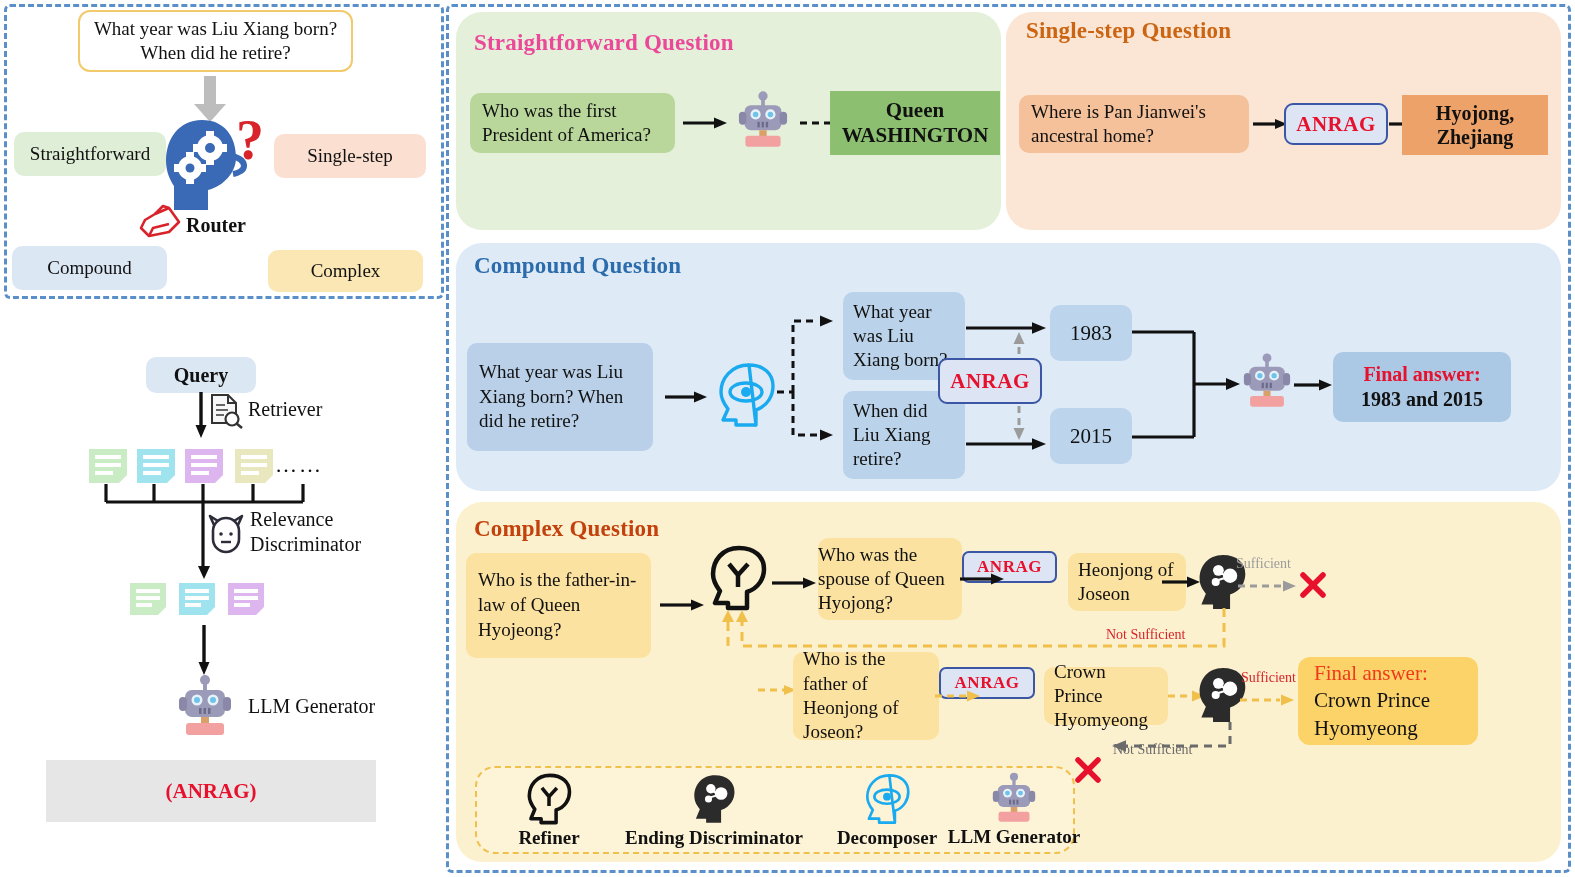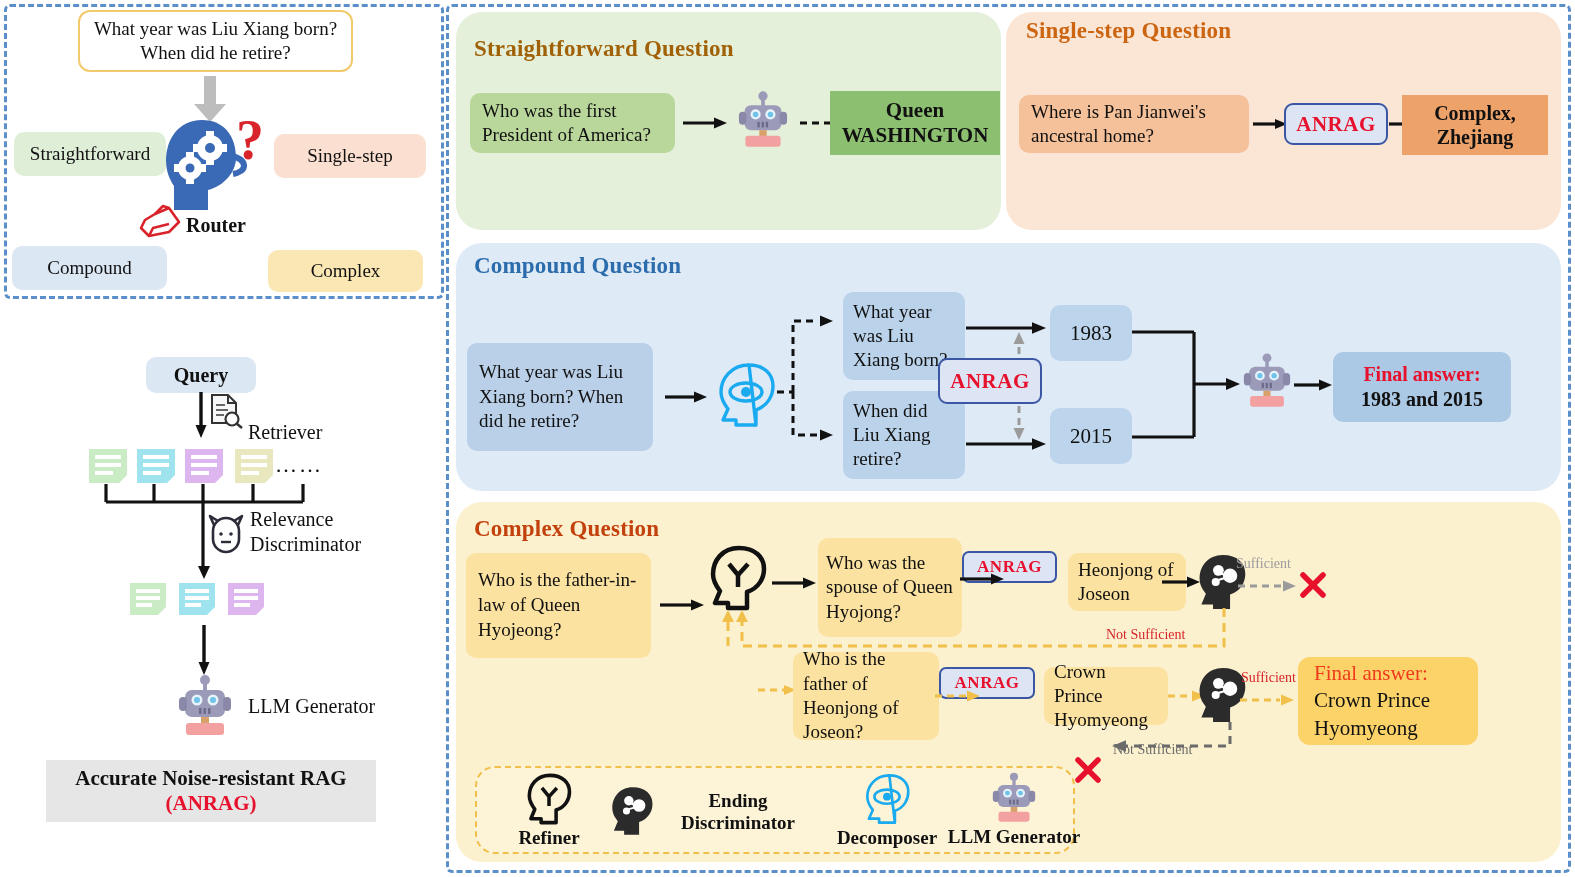--- a/index.html
+++ b/index.html
@@ -93,21 +93,21 @@
     <path d="M20 2 v8 h8" fill="none" stroke="#333" stroke-width="2"></path>
     <g stroke="#555" stroke-width="1.8">
         <path d="M8 12 h9"></path>
         <path d="M8 17 h12"></path>
         <path d="M8 22 h8"></path>
       </g>
     <circle cx="24" cy="26" r="6.5" fill="#fff" stroke="#333" stroke-width="2.2"></circle>
     <path d="M28.5 30.5 L34 35" stroke="#333" stroke-width="2.6"></path>
   </svg>
 </div>
-<div class="abs" style="left:248px;top:398px;font-size:20px;margin-top:23px;">Retriever</div>
+<div class="abs" style="left:248px;top:398px;font-size:20px;">Retriever</div>
 
 <div class="abs" style="left:89px;top:449px;">
   <svg width="250" height="36" viewBox="0 0 250 36">
     <g>
       <path d="M0 0 h38 v26 l-8 8 h-30 z" fill="#c9ecc4"></path>
       <g fill="#fff">
           <rect x="6" y="6" width="26" height="4"></rect>
           <rect x="6" y="14" width="26" height="4"></rect>
           <rect x="6" y="22" width="18" height="4"></rect>
         </g>
@@ -222,28 +222,27 @@
         <rect x="25.5" y="33" width="2.5" height="6"></rect>
         <rect x="30" y="33" width="2.5" height="6"></rect>
       </g>
     <rect x="23" y="42" width="8" height="7" fill="#d9a06a"></rect>
     <rect x="8" y="48" width="38" height="12" rx="3" fill="#f3a0a0"></rect>
   </svg>
 </div>
 <div class="abs" style="left:248px;top:695px;font-size:20px;">LLM Generator</div>
 
 <div class="abs ctext" style="left:46px;top:760px;width:330px;height:62px;background:#e6e6e6;flex-direction:column;line-height:1.18;">
-  <div style="font-weight:bold;font-size:21px;">Accurate Noise-resistant RAG</div>
   <div style="font-weight:bold;font-size:21px;color:#e8112d;">(ANRAG)</div>
 </div>
 
 <div class="abs dashframe" style="left:446px;top:4px;width:1125px;height:869px;"></div>
 
 <div class="abs panel" style="left:456px;top:12px;width:545px;height:218px;background:#e4f0da;"></div>
-<div class="abs p-title" style="left:474px;top:36px;color:#a16207;">Straightforward Question</div>
+<div class="abs p-title" style="left:474px;top:30px;color:#ec4899;">Straightforward Question</div>
 <div class="abs box ltext" style="left:470px;top:93px;width:205px;height:60px;background:#b9d79b;font-size:19px;line-height:1.25;padding:4px 12px;">Who was the first President of America?</div>
 <div class="abs" style="left:683px;top:115px;">
   <svg width="46" height="16" viewBox="0 0 46 16">
       <path d="M0 8 h33" stroke="#111" stroke-width="3.2"></path>
       <path d="M44 8 L31 2.6 v10.8 z" fill="#111"></path>
     </svg>
 </div>
 <div class="abs" style="left:738px;top:90px;">
   <svg width="50" height="60" viewBox="0 0 54 62">
     <circle cx="27" cy="5" r="5" fill="#9b9ab8"></circle>
@@ -285,21 +284,21 @@
     </svg>
 </div>
 <div class="abs anrag" style="left:1284px;top:103px;width:104px;height:42px;">ANRAG</div>
 <div class="abs" style="left:1389px;top:116px;">
   <svg width="32" height="16" viewBox="0 0 32 16">
       <path d="M0 8 h20" stroke="#111" stroke-width="3.2"></path>
       <path d="M30 8 L18 3 v10 z" fill="#111"></path>
     </svg>
 </div>
 <div class="abs ctext" style="left:1402px;top:95px;width:146px;height:60px;background:#eda26a;flex-direction:column;line-height:1.2;">
-  <div style="font-weight:bold;font-size:20px;">Complex,</div>
+  <div style="font-weight:bold;font-size:20px;">Hyojong,</div>
   <div style="font-weight:bold;font-size:20px;">Zhejiang</div>
 </div>
 
 <div class="abs panel" style="left:456px;top:243px;width:1105px;height:248px;background:#dfeaf7;"></div>
 <div class="abs p-title" style="left:474px;top:253px;color:#2b6cac;">Compound Question</div>
 <div class="abs box ltext" style="left:467px;top:343px;width:186px;height:108px;background:#b9d0e8;font-size:19px;line-height:1.3;padding:4px 12px;">What year was Liu Xiang born? When did he retire?</div>
 <div class="abs" style="left:665px;top:389px;">
   <svg width="44" height="16" viewBox="0 0 44 16">
       <path d="M0 8 h30" stroke="#111" stroke-width="3.2"></path>
       <path d="M42 8 L29 2.6 v10.8 z" fill="#111"></path>
@@ -408,21 +407,21 @@
       <path d="M29 30 L39 19"></path>
   </svg>
 </div>
 <div class="abs" style="left:772px;top:575px;">
   <svg width="46" height="16" viewBox="0 0 46 16">
       <path d="M0 8 h32" stroke="#111" stroke-width="3.2"></path>
       <path d="M44 8 L31 2.6 v10.8 z" fill="#111"></path>
     </svg>
 </div>
 
-<div class="abs box ltext" style="left:818px;top:538px;width:144px;height:99px;background:#fbe2a0;font-size:19px;line-height:1.28;padding:4px 8px;">Who was the spouse of Queen Hyojong?</div>
+<div class="abs box ltext" style="left:818px;top:538px;width:144px;height:82px;background:#fbe2a0;font-size:19px;line-height:1.28;padding:4px 0;">Who was the spouse of Queen Hyojong?</div>
 
 <div class="abs anrag sm" style="left:962px;top:551px;width:95px;height:32px;">ANRAG</div>
 <div class="abs" style="left:960px;top:571px;">
   <svg width="46" height="16" viewBox="0 0 46 16">
       <path d="M0 8 h32" stroke="#111" stroke-width="3.2"></path>
       <path d="M44 8 L31 2.6 v10.8 z" fill="#111"></path>
     </svg>
 </div>
 
 <div class="abs box ltext" style="left:1044px;top:553px;width:118px;height:58px;background:#fbe2a0;font-size:19px;line-height:1.28;padding:4px 10px;margin-left:24px;">Heonjong of Joseon</div>
@@ -536,21 +535,21 @@
   <div>
     <svg width="48" height="52" viewBox="0 0 58 66" fill="none" stroke="#111" stroke-width="4.5" stroke-linejoin="round">
       <path d="M30 3 C13 3 4 16 4 29 C4 37 8 42 11 46 L6 58 L19 58 L19 63 L38 63 L38 47 C50 43 55 33 55 24 C55 12 46 3 30 3 Z"></path>
       <path d="M29 42 V30 L20 19"></path>
         <path d="M29 30 L39 19"></path>
     </svg>
   </div>
   <div style="font-weight:bold;font-size:19px;margin-top:2px;">Refiner</div>
 </div>
 
-<div class="abs ctext" style="left:608px;top:773px;width:212px;height:76px;flex-direction:row;justify-content:space-between;">
+<div class="abs ctext" style="left:608px;top:773px;width:212px;height:76px;flex-direction:column;justify-content:space-between;">
   <div>
     <svg width="48" height="52" viewBox="0 0 58 66">
       <path d="M30 3 C13 3 4 16 4 29 C4 37 8 42 11 46 L6 58 L19 58 L19 63 L38 63 L38 47 C50 43 55 33 55 24 C55 12 46 3 30 3 Z" fill="#2b2b2b"></path>
       <circle cx="25" cy="20" r="6" fill="#fff"></circle>
         <circle cx="38" cy="26" r="8" fill="#fff"></circle>
         <circle cx="22" cy="33" r="4.5" fill="#fff"></circle>
       <path d="M25 22 L36 27" stroke="#fff" stroke-width="2.4"></path>
         <path d="M24 31 L34 28" stroke="#fff" stroke-width="2.4"></path>
     </svg>
   </div>

